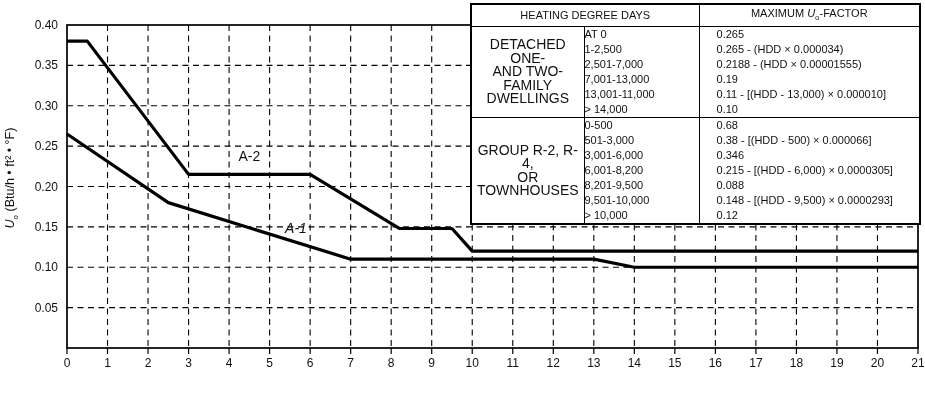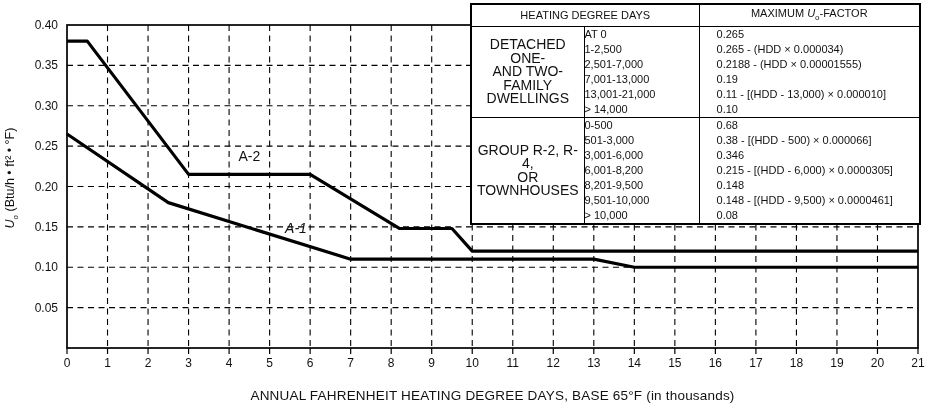--- a/index.html
+++ b/index.html
@@ -129,21 +129,20 @@
       <text x="58" y="69.37500000000006" text-anchor="end" class="ticklab">0.35</text>
       <text x="58" y="29" text-anchor="end" class="ticklab">0.40</text>
       <polyline points="67,41.150000000000034 87.26190476190476,41.150000000000034 188.57142857142856,174.38750000000002 310.1428571428571,174.38750000000002 399.29523809523806,228.49 451.9761904761905,228.49 472.23809523809524,251.10000000000002 918,251.10000000000002" class="series"></polyline>
       <polyline points="67,134.01250000000002 168.3095238095238,202.65 350.66666666666663,259.175 593.8095238095239,259.175 634.3333333333333,267.25 918,267.25" class="series"></polyline>
       <text x="249.35714285714286" y="161.4675" text-anchor="middle" class="slabel">A-2</text>
       <text x="295.95952380952383" y="232.52750000000003" text-anchor="middle" class="slabel italic">A-1</text>
     </svg>
 
   <div class="ylabel"><i>U</i><sub>o</sub><span class="pre"> (Btu/h • ft² • °F)</span></div>
 
-  <div class="xlabel">ANNUAL FAHRENHEIT HEATING DEGREE DAYS, BASE 65°F (in thousands)</div>
 
   <table class="overlay">
     <colgroup>
       <col style="width:113px">
         <col style="width:115px">
         <col style="width:221px">
     </colgroup>
     <thead>
       <tr>
         <th colspan="2">HEATING DEGREE DAYS</th>
@@ -155,21 +154,21 @@
           <td class="c-type">
             <div>DETACHED ONE-</div>
             <div>AND TWO-FAMILY</div>
             <div>DWELLINGS</div>
           </td>
           <td class="c-range">
             <div>AT 0</div>
             <div>1-2,500</div>
             <div>2,501-7,000</div>
             <div>7,001-13,000</div>
-            <div>13,001-21,000</div>
+            <div>13,001-11,000</div>
             <div>&gt; 14,000</div>
           </td>
           <td class="c-factor">
             <div>0.265</div>
             <div>0.265 - (HDD × 0.000034)</div>
             <div>0.2188 - (HDD × 0.00001555)</div>
             <div>0.19</div>
             <div>0.11 - [(HDD - 13,000) × 0.000010]</div>
             <div>0.10</div>
           </td>
@@ -186,21 +185,21 @@
             <div>6,001-8,200</div>
             <div>8,201-9,500</div>
             <div>9,501-10,000</div>
             <div>&gt; 10,000</div>
           </td>
           <td class="c-factor">
             <div>0.68</div>
             <div>0.38 - [(HDD - 500) × 0.000066]</div>
             <div>0.346</div>
             <div>0.215 - [(HDD - 6,000) × 0.0000305]</div>
-            <div>0.148</div>
-            <div>0.148 - [(HDD - 9,500) × 0.0000461]</div>
-            <div>0.08</div>
+            <div>0.088</div>
+            <div>0.148 - [(HDD - 9,500) × 0.0000293]</div>
+            <div>0.12</div>
           </td>
         </tr>
       </tbody>
   </table>
 
 </div>
 
 </body></html>

